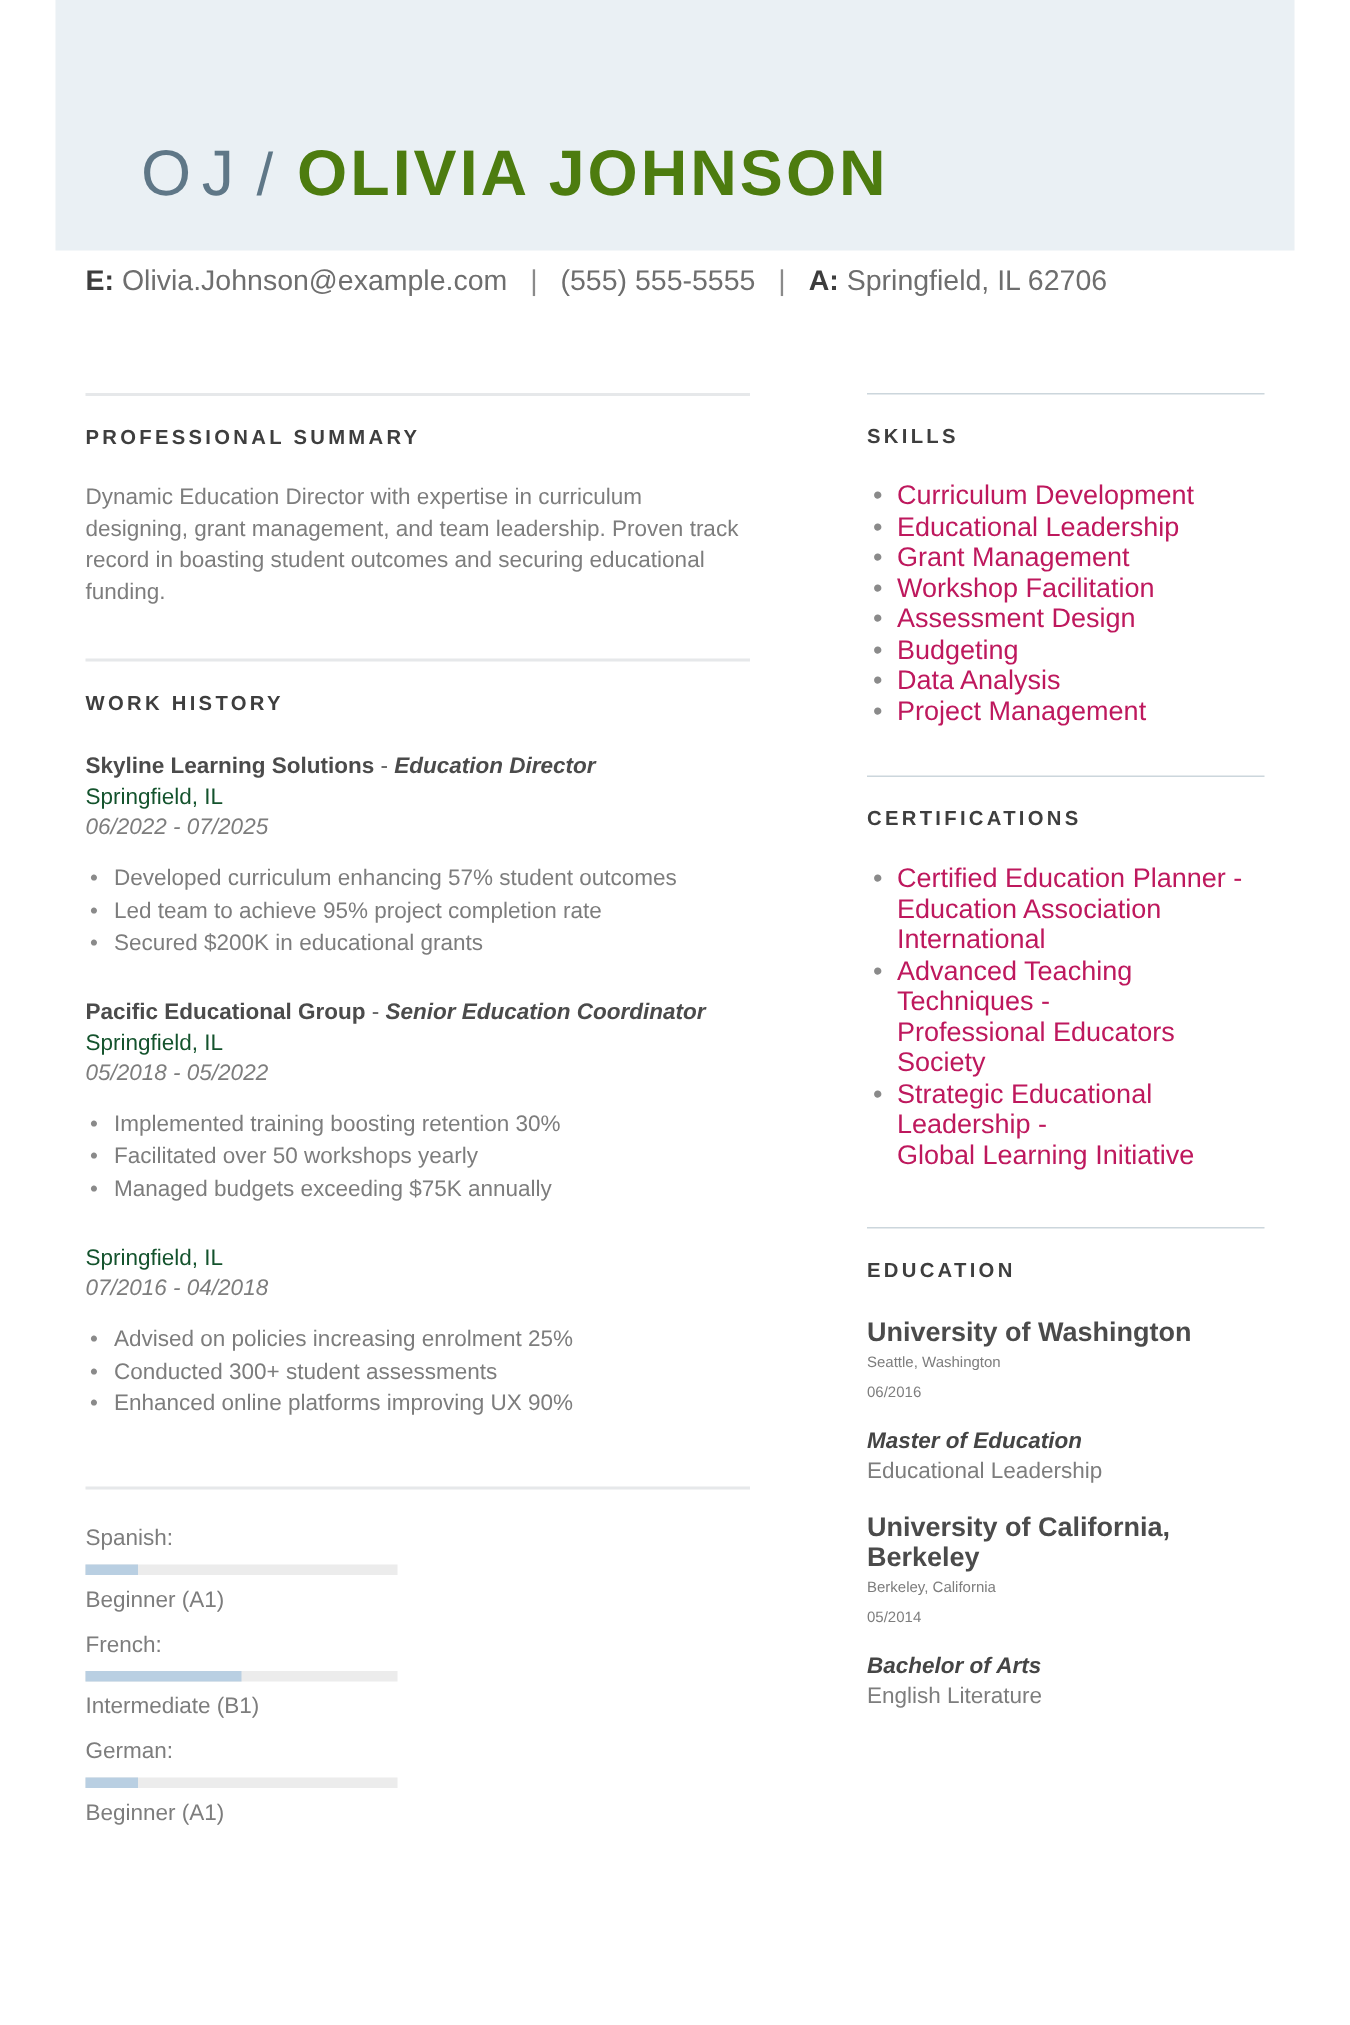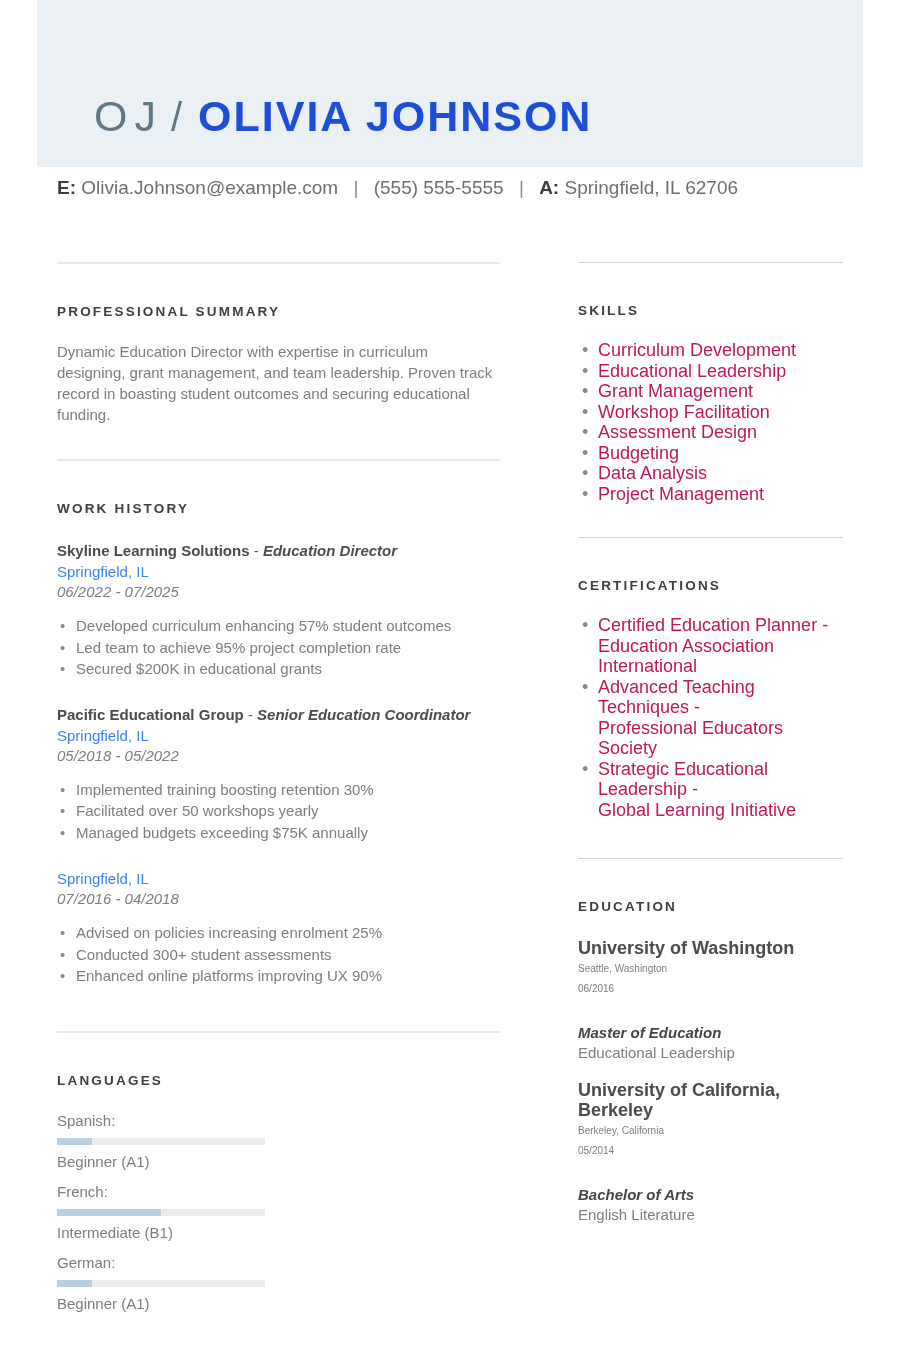--- a/index.html
+++ b/index.html
@@ -4,46 +4,46 @@
 <style>
   * { margin:0; padding:0; box-sizing:border-box; }
   body { background:#ffffff; font-family:"Liberation Sans","DejaVu Sans",sans-serif; }
   .page { position:relative; width:900px; height:1350px; background:#ffffff; overflow:hidden; }
 
   
   .band { position:absolute; left:37px; top:0; width:826px; height:167px; background:#eaf0f4; }
   .name-row { position:absolute; left:57px; top:92px; white-space:nowrap; }
   .initials { font-size:43px; font-weight:400; letter-spacing:7px; color:#5f7787; }
   .slash { font-size:40px; font-weight:300; color:#5f7787; margin:0 16px 0 8px; }
-  .full-name { font-size:43px; font-weight:700; letter-spacing:2px; color:#1d4ed8; }
+  .full-name { font-size:43px; font-weight:700; letter-spacing:2px; color:#4d7c0f; }
 
   
   .contact { position:absolute; left:57px; top:177px; font-size:19px; color:#6e6e6e; }
   .contact b { color:#3d3d3d; }
   .contact .sep { margin:0 10px; color:#8a8a8a; }
 
   
   .columns { position:absolute; left:57px; top:262px; width:786px; display:flex; }
   .col-left { width:443px; }
   .col-right { width:265px; margin-left:78px; }
 
   .rule { border:none; border-top:2px solid #e6e8ea; height:0; }
   .col-right .rule { border-top:1px solid #ccd6dc; }
 
-  .sec-title { font-size:13.5px; font-weight:700; letter-spacing:2.2px; color:#3e3e3e; margin-top:40px; }
+  .sec-title { font-size:13.5px; font-weight:700; letter-spacing:2.2px; color:#3e3e3e; margin-top:20px; }
 
   .body-text { font-size:15px; line-height:21px; color:#7d7d7d; margin-top:22px; }
 
   
   .job { margin-top:26px; }
   .job-line { font-size:15px; color:#4b4b4b; }
   .job-company { font-weight:700; }
   .job-dash { font-weight:400; color:#5c5c5c; }
   .job-role { font-weight:700; font-style:italic; }
-  .job-location { font-size:15px; color:#3b82f6; line-height:20px; margin-top:3px; }
+  .job-location { font-size:15px; color:#14532d; line-height:20px; margin-top:3px; }
   .job-dates { font-size:15px; font-style:italic; color:#7d7d7d; line-height:20px; }
   ul.bullets { list-style:none; margin-top:13px; }
   ul.bullets li { position:relative; font-size:15px; line-height:21.5px; color:#7d7d7d; padding-left:19px; }
   ul.bullets li::before { content:"•"; position:absolute; left:3px; color:#8a8a8a; }
 
   
   .lang-grid { display:flex; flex-wrap:wrap; margin-top:24px; width:443px; }
   .lang-item { width:208px; margin-right:20px; margin-bottom:13px; }
   .lang-label { font-size:15px; color:#7d7d7d; }
   .lang-bar { margin-top:9px; width:100%; height:7px; background:#ececec; }
@@ -54,21 +54,21 @@
   ul.rlist { list-style:none; margin-top:22px; }
   ul.rlist li { position:relative; font-size:18px; line-height:20.5px; color:#be185d; padding-left:20px; }
   ul.rlist li::before { content:"•"; position:absolute; left:4px; color:#8a8a8a; }
   .spacer-33 { height:33px; }
   .spacer-37 { height:38px; }
 
   
   .school { margin-top:24px; }
   .school-name { font-size:18px; font-weight:700; color:#4b4b4b; line-height:20.5px; }
   .school-loc, .school-date { font-size:10px; color:#7d7d7d; line-height:20.5px; }
-  .degree-block { margin-top:23px; }
+  .degree-block { margin-top:11px; }
   .degree { font-size:15px; font-weight:700; font-style:italic; color:#454545; line-height:20.5px; }
   .field { font-size:15px; color:#7d7d7d; line-height:20.5px; }
   .edu-gap { margin-top:16px; }
 </style>
 </head>
 <body>
 
 <div class="page">
 
   <div class="band">
@@ -131,21 +131,20 @@
         <div class="job-location">Springfield, IL</div>
         <div class="job-dates">07/2016 - 04/2018</div>
         <ul class="bullets">
           <li>Advised on policies increasing enrolment 25%</li>
           <li>Conducted 300+ student assessments</li>
           <li>Enhanced online platforms improving UX 90%</li>
         </ul>
       </div>
 
       <hr class="rule" style="margin-top:44px;">
-      <div class="sec-title">LANGUAGES</div>
 
       <div class="lang-grid">
         <div class="lang-item">
           <div class="lang-label">Spanish:</div>
           <div class="lang-bar">
             <div class="lang-fill" style="width: 17%;"></div>
           </div>
           <div class="lang-level">Beginner (A1)</div>
         </div>
         <div class="lang-item">

